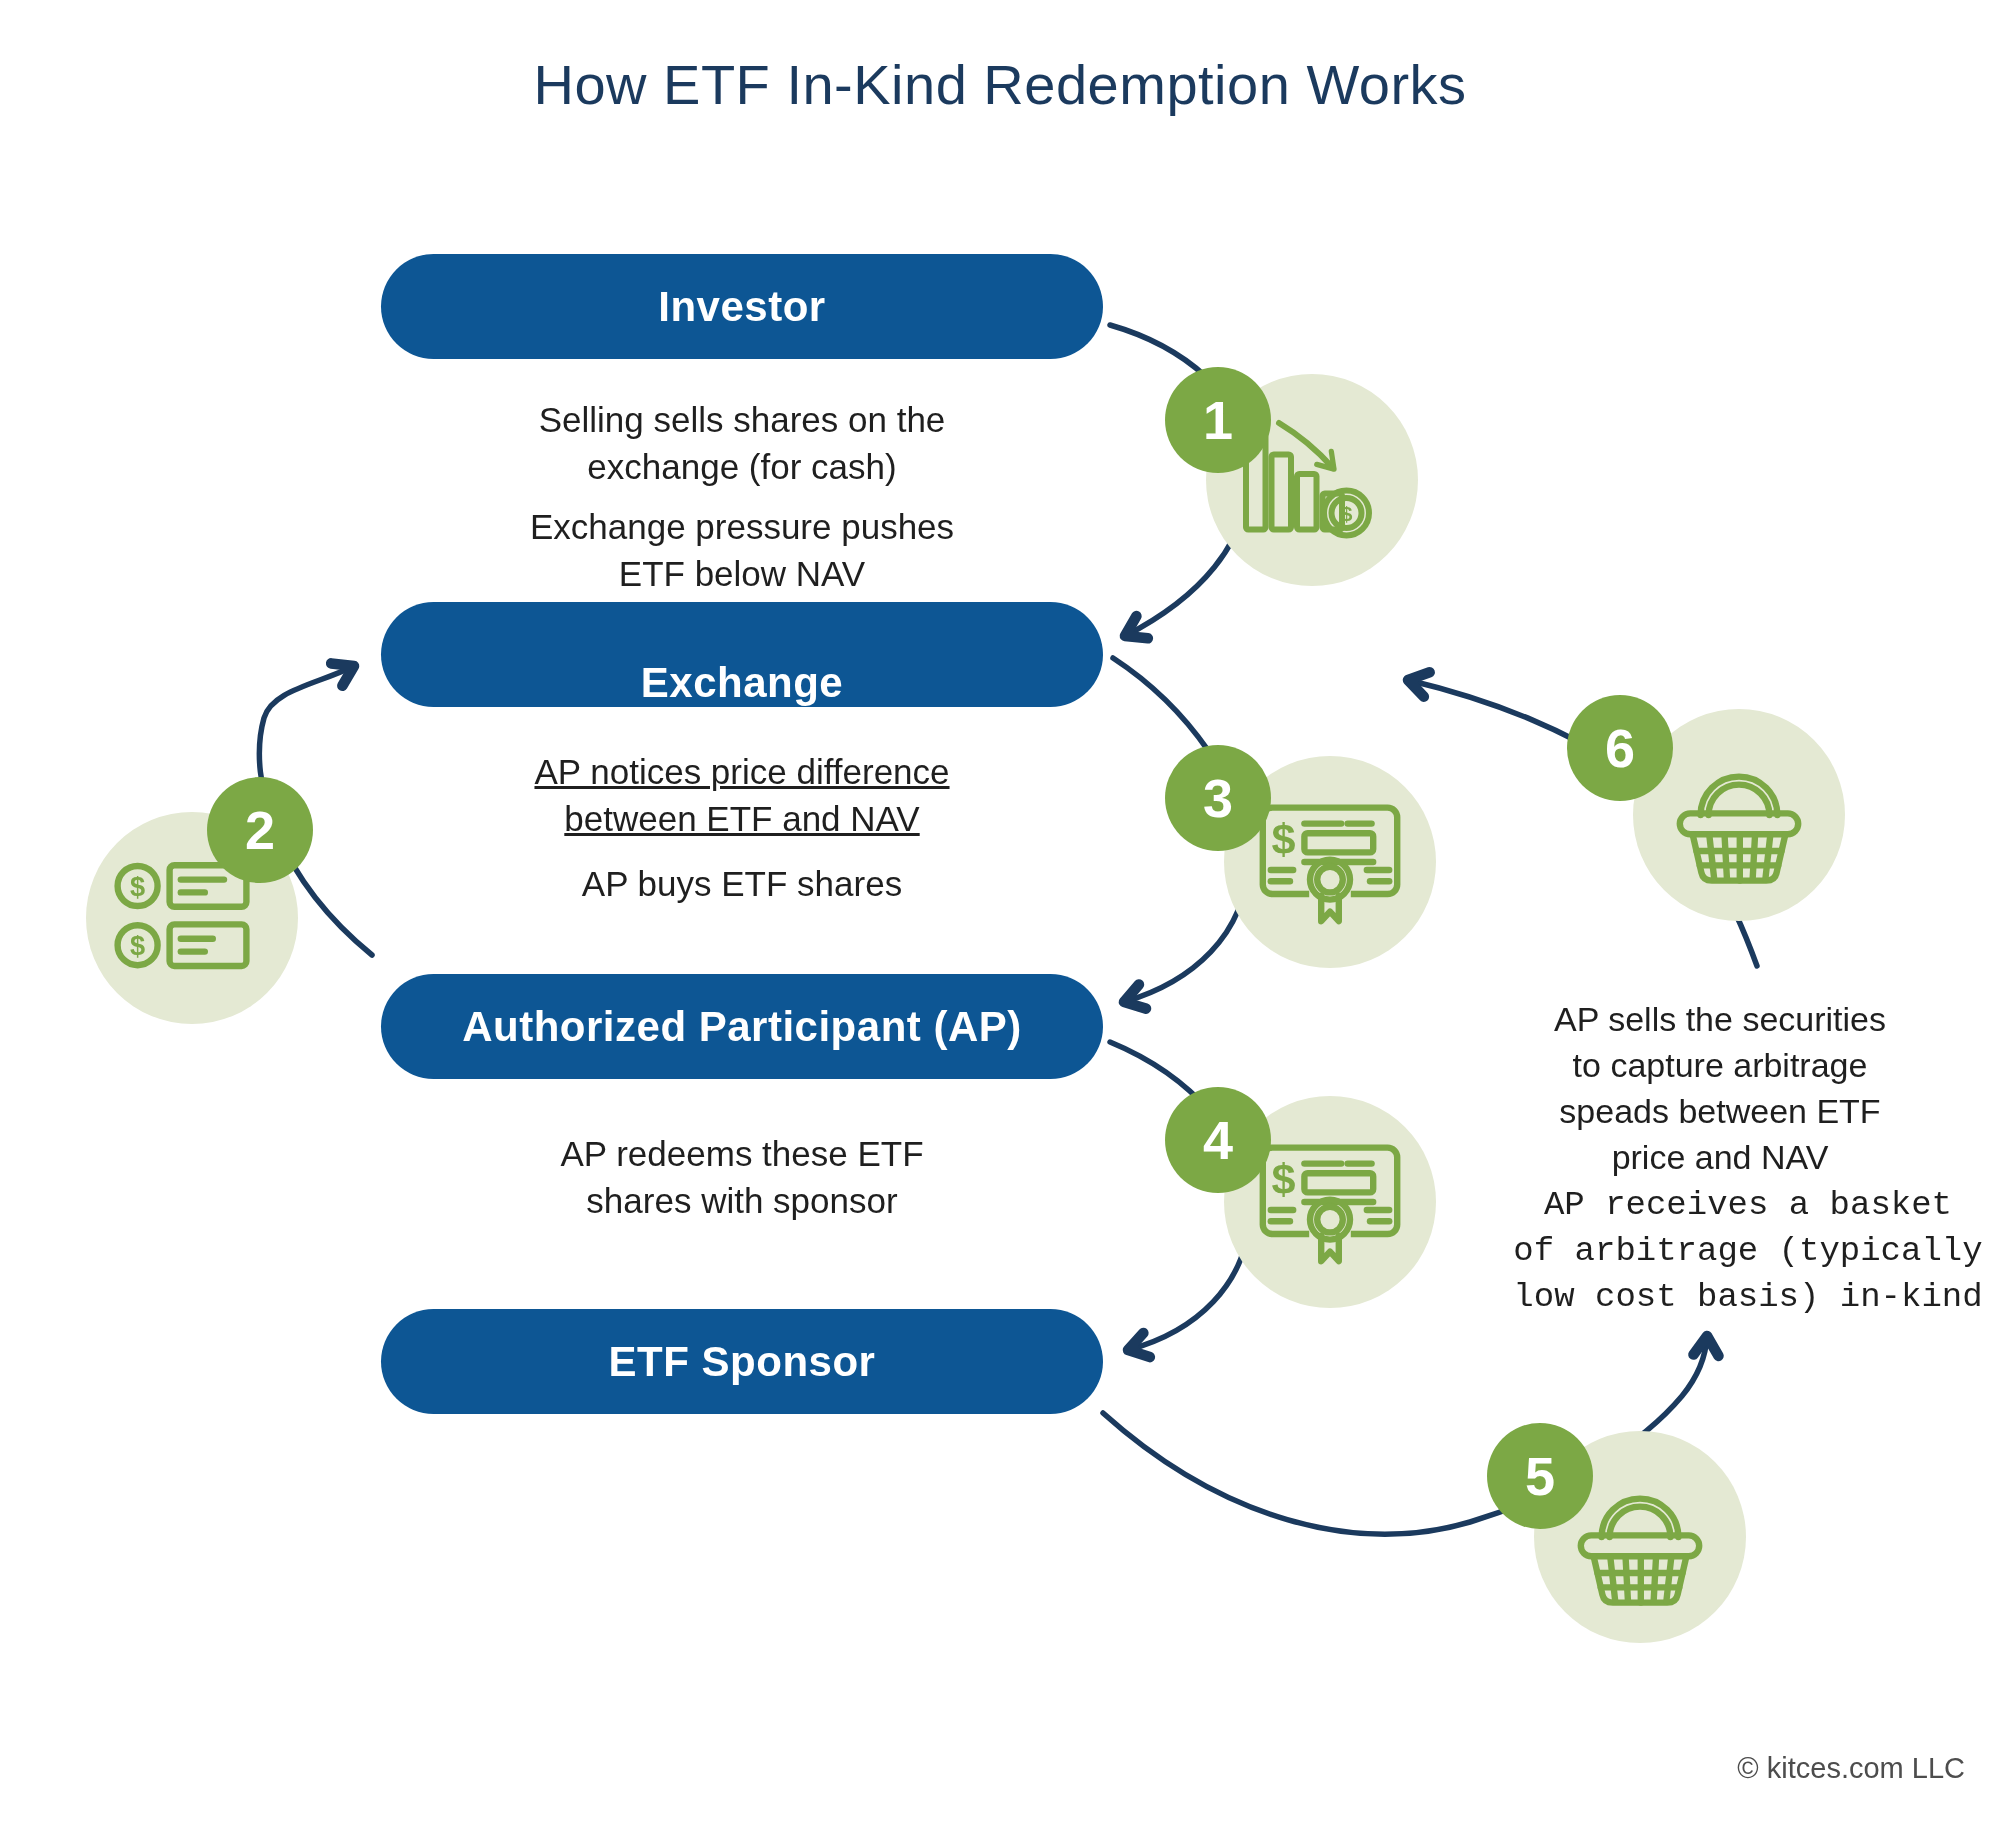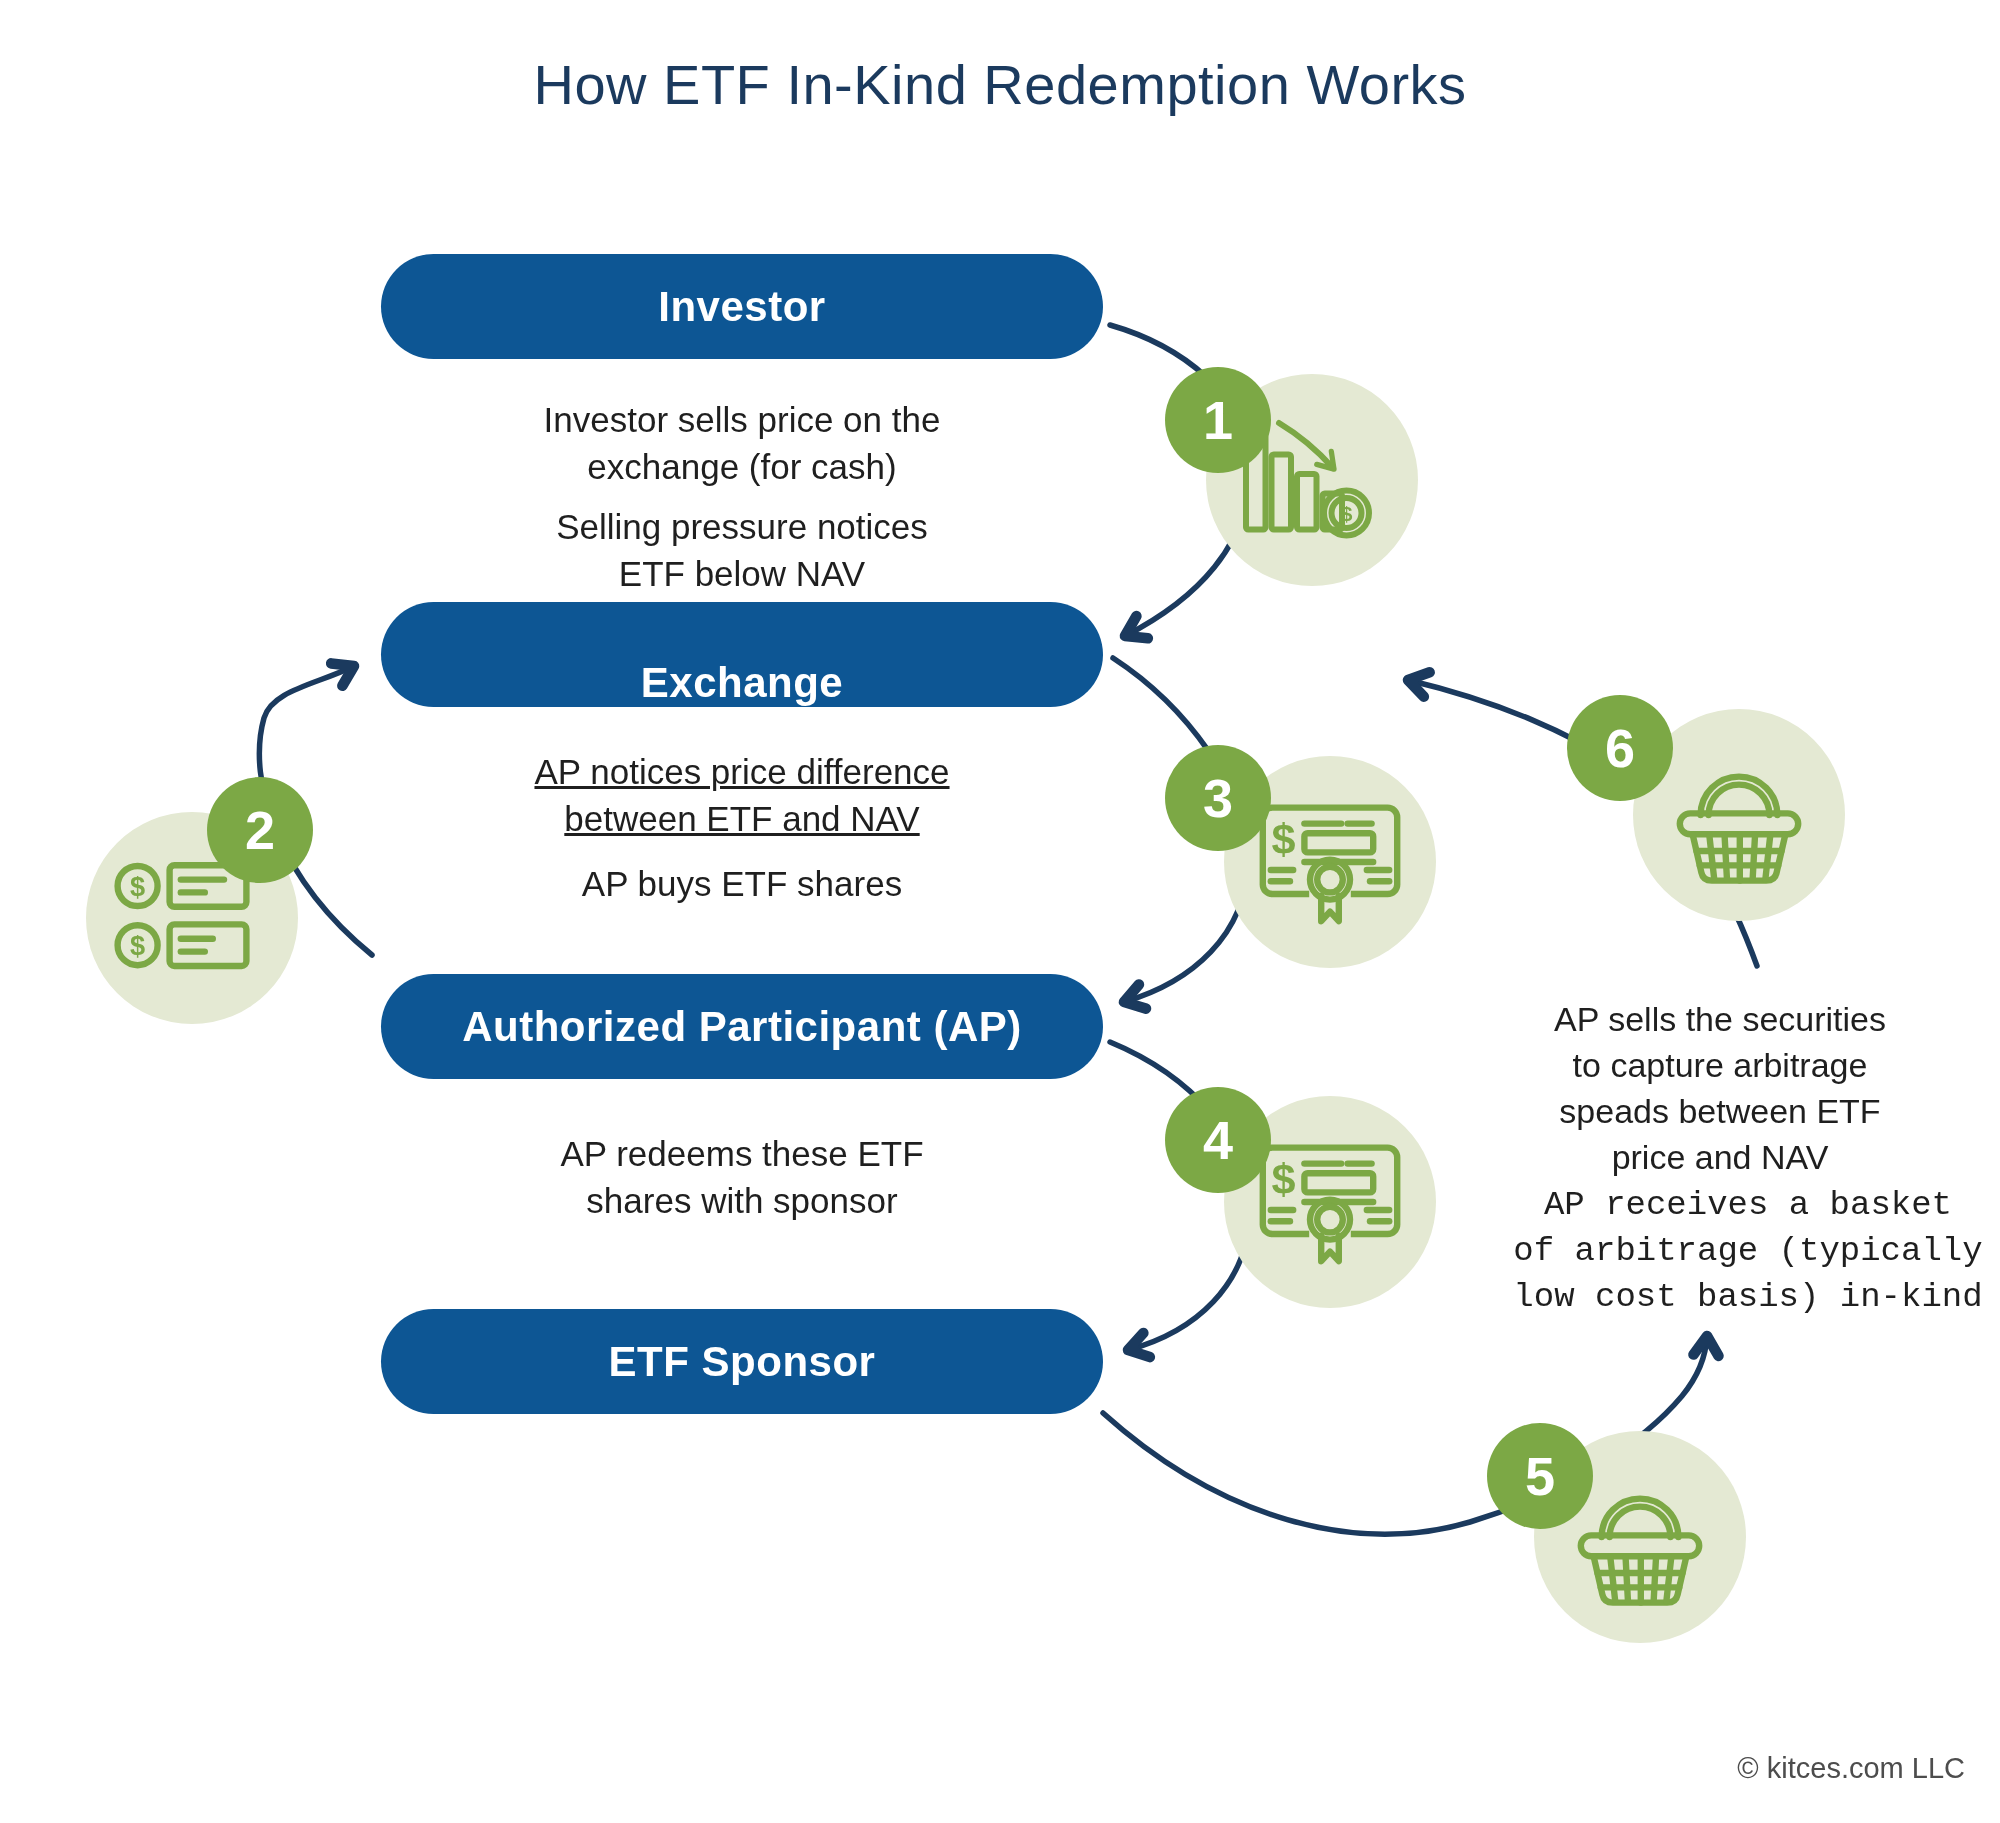--- a/index.html
+++ b/index.html
@@ -176,25 +176,25 @@
       <span>Exchange</span>
     </div>
   <div class="pill" style="left:381px;top:974px;">
       <span>Authorized Participant (AP)</span>
     </div>
   <div class="pill" style="left:381px;top:1309px;">
       <span>ETF Sponsor</span>
     </div>
 
   <div class="note" style="left:412px;top:396px;width:660px;">
-    <div>Investor sells price on the</div>
+    <div>Selling sells shares on the</div>
     <div>exchange (for cash)</div>
   </div>
   <div class="note" style="left:412px;top:503px;width:660px;">
-    <div>Selling pressure notices</div>
+    <div>Exchange pressure pushes</div>
     <div>ETF below NAV</div>
   </div>
   <div class="note" style="left:412px;top:748px;width:660px;text-decoration:underline;">
     <div>AP notices price difference</div>
     <div>between ETF and NAV</div>
   </div>
   <div class="note" style="left:412px;top:860px;width:660px;">
     <div>AP buys ETF shares</div>
   </div>
   <div class="note" style="left:412px;top:1130px;width:660px;">

